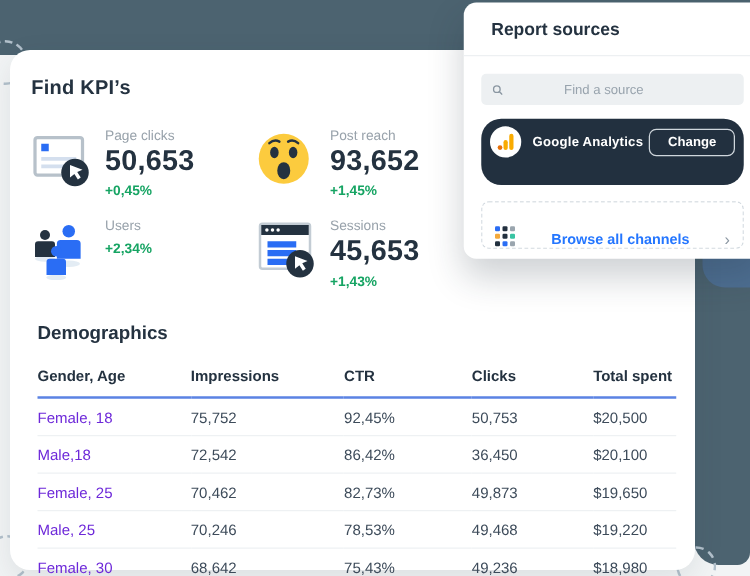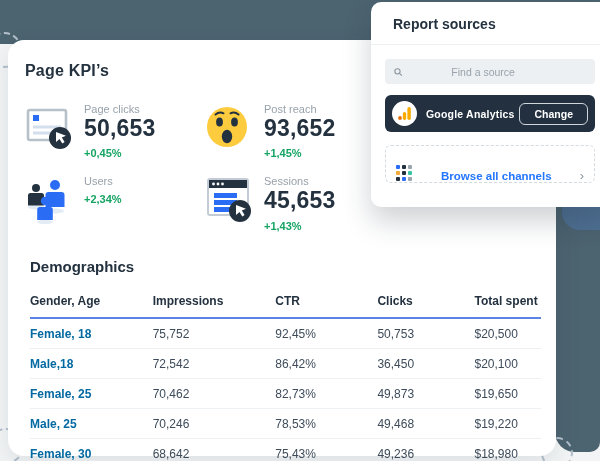--- a/index.html
+++ b/index.html
@@ -23,34 +23,34 @@
   .kpi .icon-box{width:48px;height:50px;margin-right:11px;flex:0 0 auto;}
   .kpi-label{font-size:11px;color:#98a2ab;margin-top:1px;}
   .kpi-value{font-size:23px;font-weight:bold;color:#243240;line-height:1.15;letter-spacing:.2px;}
   .kpi-delta{font-size:11px;font-weight:bold;color:#16a463;margin-top:6px;}
 
   .h-demo{margin:26px 0 0 5px;font-size:15px;font-weight:bold;color:#243240;}
   table.demo{width:511px;margin-top:13px;border-collapse:collapse;table-layout:fixed;margin-left:5px;}
   table.demo th{font-size:12px;font-weight:bold;color:#243240;text-align:left;padding:6px 0 9px 0;border-bottom:2px solid #5b83e3;}
   table.demo td{font-size:12px;color:#3d4b5a;padding:8px 0 7px 0;border-bottom:1px solid #eef1f3;}
   table.demo tr:last-child td{border-bottom:none;}
-  table.demo td:first-child{font-weight:bold;color:#0369a1;}
+  table.demo td:first-child{font-weight:normal;color:#6d28d9;}
   table.demo th:nth-child(1){width:24%;} table.demo th:nth-child(2){width:24%;}
   table.demo th:nth-child(3){width:20%;} table.demo th:nth-child(4){width:19%;}
   table.demo th:nth-child(5){width:13%;}
 
   
   .report-panel{position:absolute;left:371px;top:2px;width:238px;height:205px;background:#ffffff;border-radius:10px;z-index:3;box-shadow:0 14px 28px rgba(30,45,60,.22);box-sizing:border-box;}
   .rp-header{padding:13px 22px 11px 22px;border-bottom:1px solid #edf0f2;}
   .rp-title{font-size:14px;font-weight:bold;color:#243240;}
   .rp-body{padding:14px 14px 0 14px;}
   .search-box{display:flex;align-items:center;height:25px;background:#edf0f2;border-radius:4px;padding:0 9px;gap:40px;}
   .search-box input{border:none;background:transparent;outline:none;font-size:10.5px;color:#50606e;width:100%;margin-left:7px;font-family:"Liberation Sans","DejaVu Sans",sans-serif;}
   .search-box input::placeholder{color:#98a3ad;}
-  .ga-row{margin-top:11px;height:37px;background:#22303f;border-radius:6px;display:flex;align-items:center;padding:0 7px 0 7px;}
+  .ga-row{margin-top:11px;height:37px;background:#22303f;border-radius:16px;display:flex;align-items:center;padding:0 7px 16px 7px;}
   .ga-logo{width:25px;height:25px;border-radius:50%;background:#ffffff;display:flex;align-items:center;justify-content:center;flex:0 0 auto;}
   .ga-name{font-size:10.5px;font-weight:bold;color:#ffffff;margin-left:9px;letter-spacing:.2px;}
   .change-btn{margin-left:auto;background:transparent;border:1.5px solid #cfd6dc;border-radius:6px;color:#ffffff;font-size:10.5px;font-weight:bold;padding:4px 14px;cursor:pointer;font-family:"Liberation Sans","DejaVu Sans",sans-serif;}
   .browse-row{margin-top:13px;height:38px;border:1.5px dashed #d3dae0;border-radius:6px;display:flex;align-items:flex-end;padding:0 10px;box-sizing:border-box;cursor:pointer;}
   .dots-grid{display:grid;grid-template-columns:repeat(3,5px);grid-auto-rows:5px;gap:1px;flex:0 0 auto;}
   .dots-grid span{width:4px;height:4px;border-radius:1px;}
   .browse-label{flex:1;text-align:center;font-size:11.5px;font-weight:bold;color:#2476ff;}
   .browse-chevron{color:#8b97a2;font-size:13px;line-height:1;}
 </style>
 </head>
@@ -58,21 +58,21 @@
 
 <div class="stage">
   <div class="bg-top"></div>
   <div class="bg-right"></div>
   <div class="deco-blue"></div>
   <div class="dot-circle dc-tl"></div>
   <div class="dot-circle dc-bl"></div>
   <div class="dot-circle dc-br"></div>
 
   <div class="main-card">
-    <h1 class="h-main">Page KPI’s</h1>
+    <h1 class="h-main">Find KPI’s</h1>
 
     <div class="kpi-grid">
 
       <div class="kpi">
         <div class="icon-box">
           <svg width="48" height="50" viewBox="0 0 48 50">
             <rect x="3" y="8" width="38" height="30" rx="2" fill="#ffffff" stroke="#b7c1ca" stroke-width="2.6"></rect>
             <rect x="8" y="13" width="6" height="6" fill="#2a6df4"></rect>
             <line x1="8" y1="25" x2="36" y2="25" stroke="#d4dfee" stroke-width="3"></line>
             <line x1="8" y1="31" x2="36" y2="31" stroke="#d4dfee" stroke-width="3"></line>

